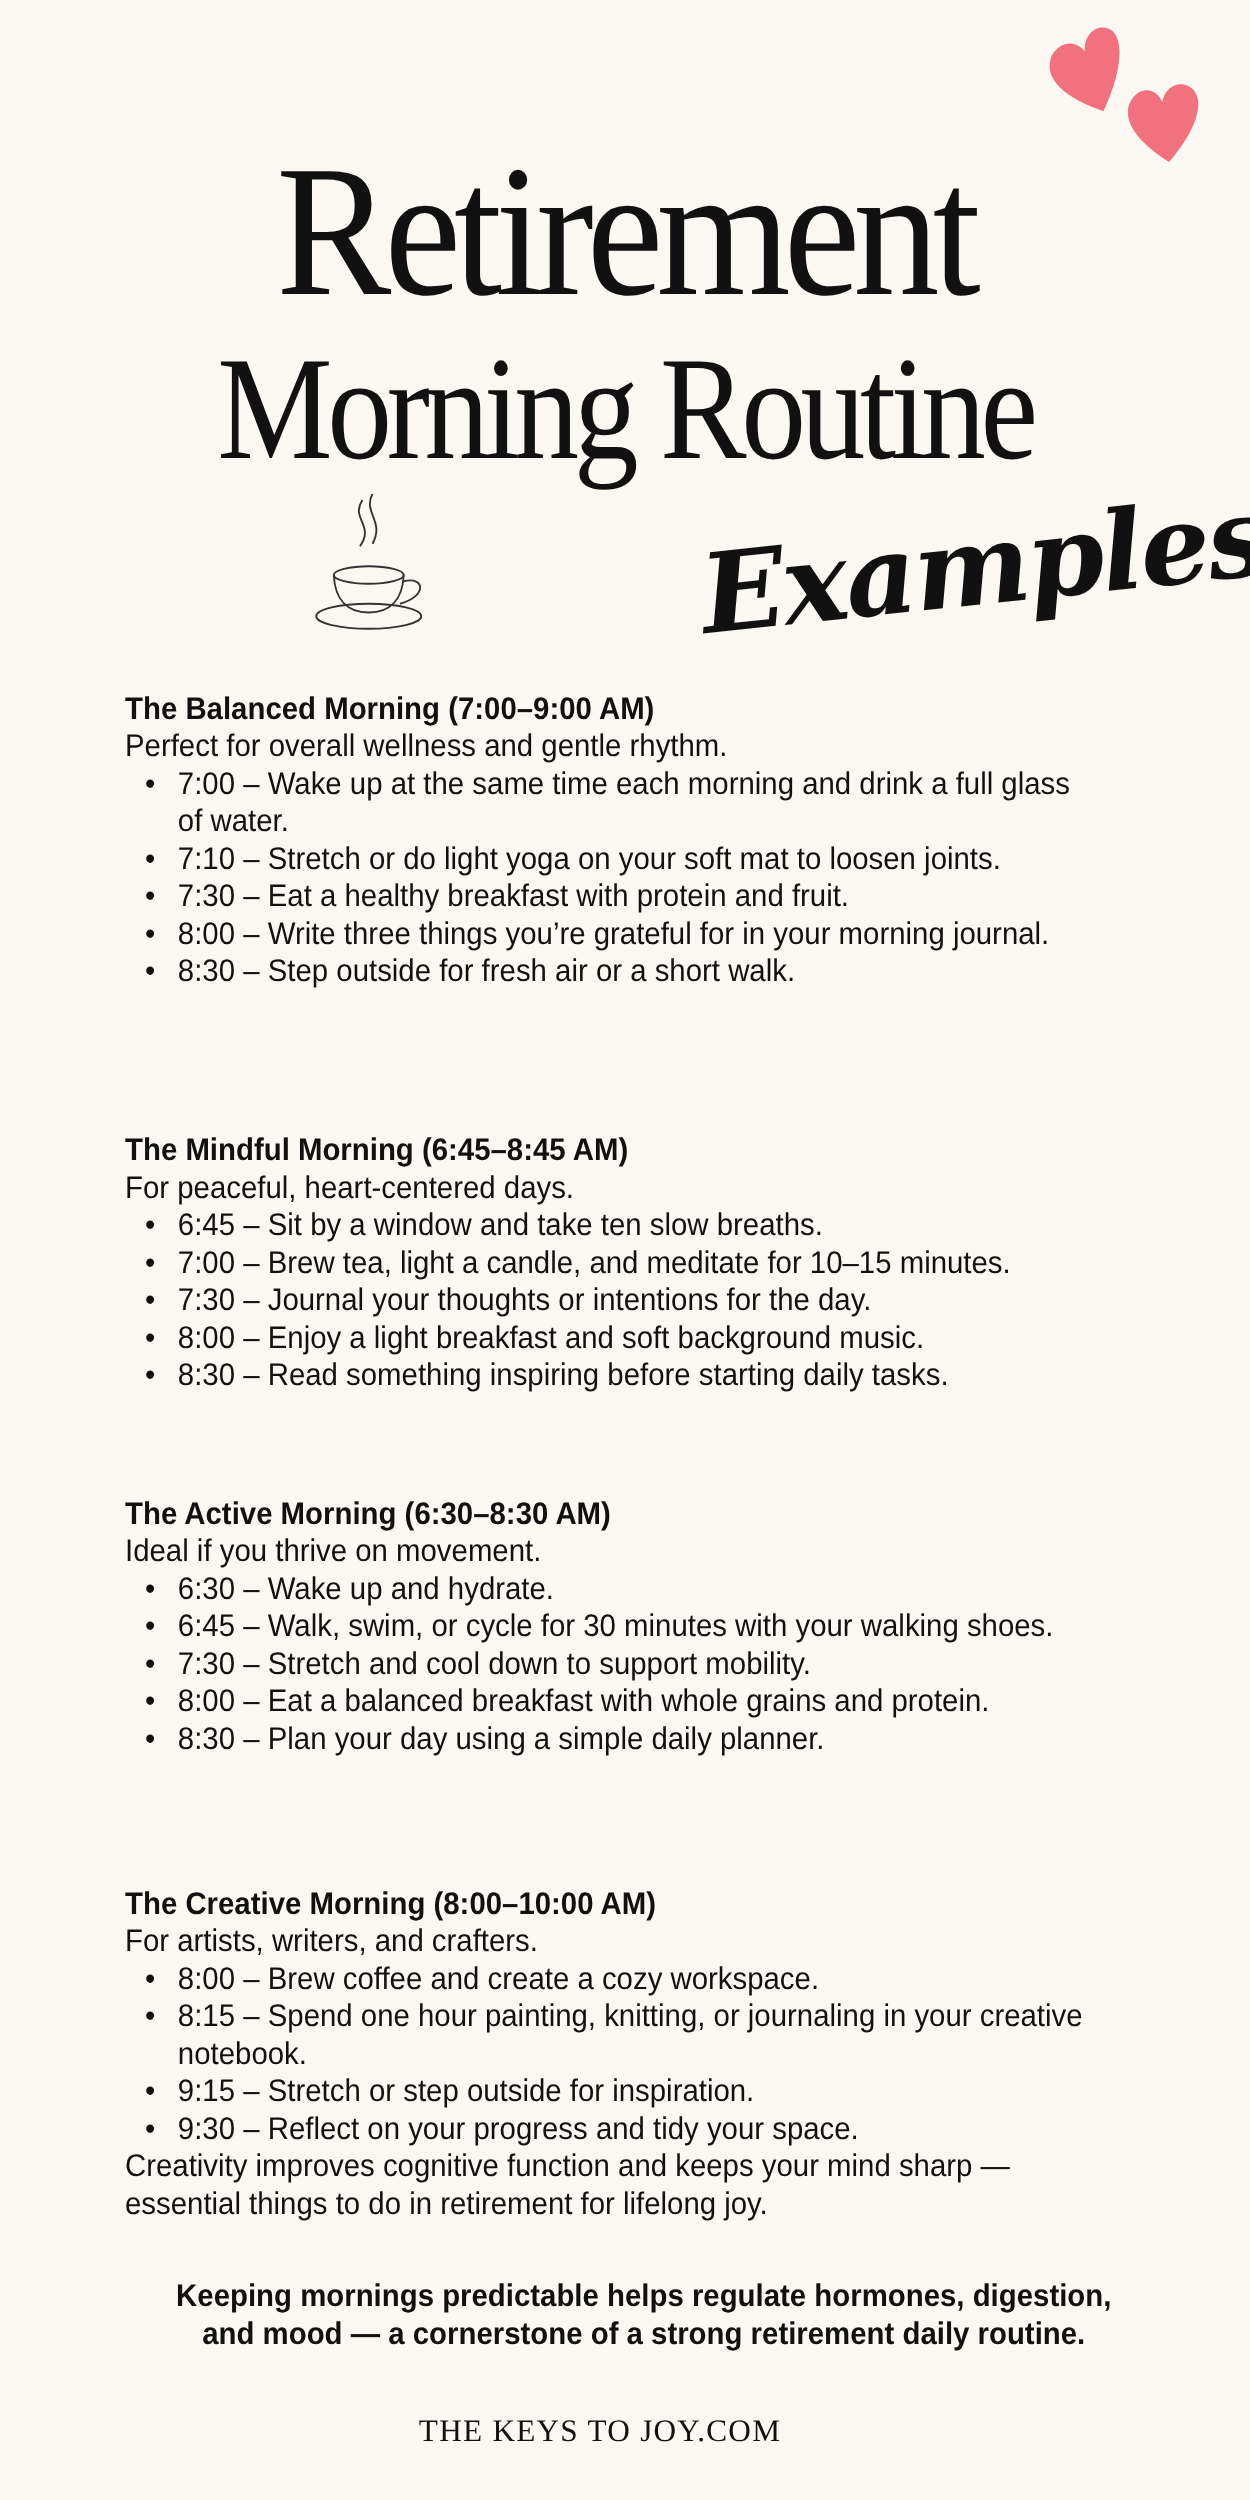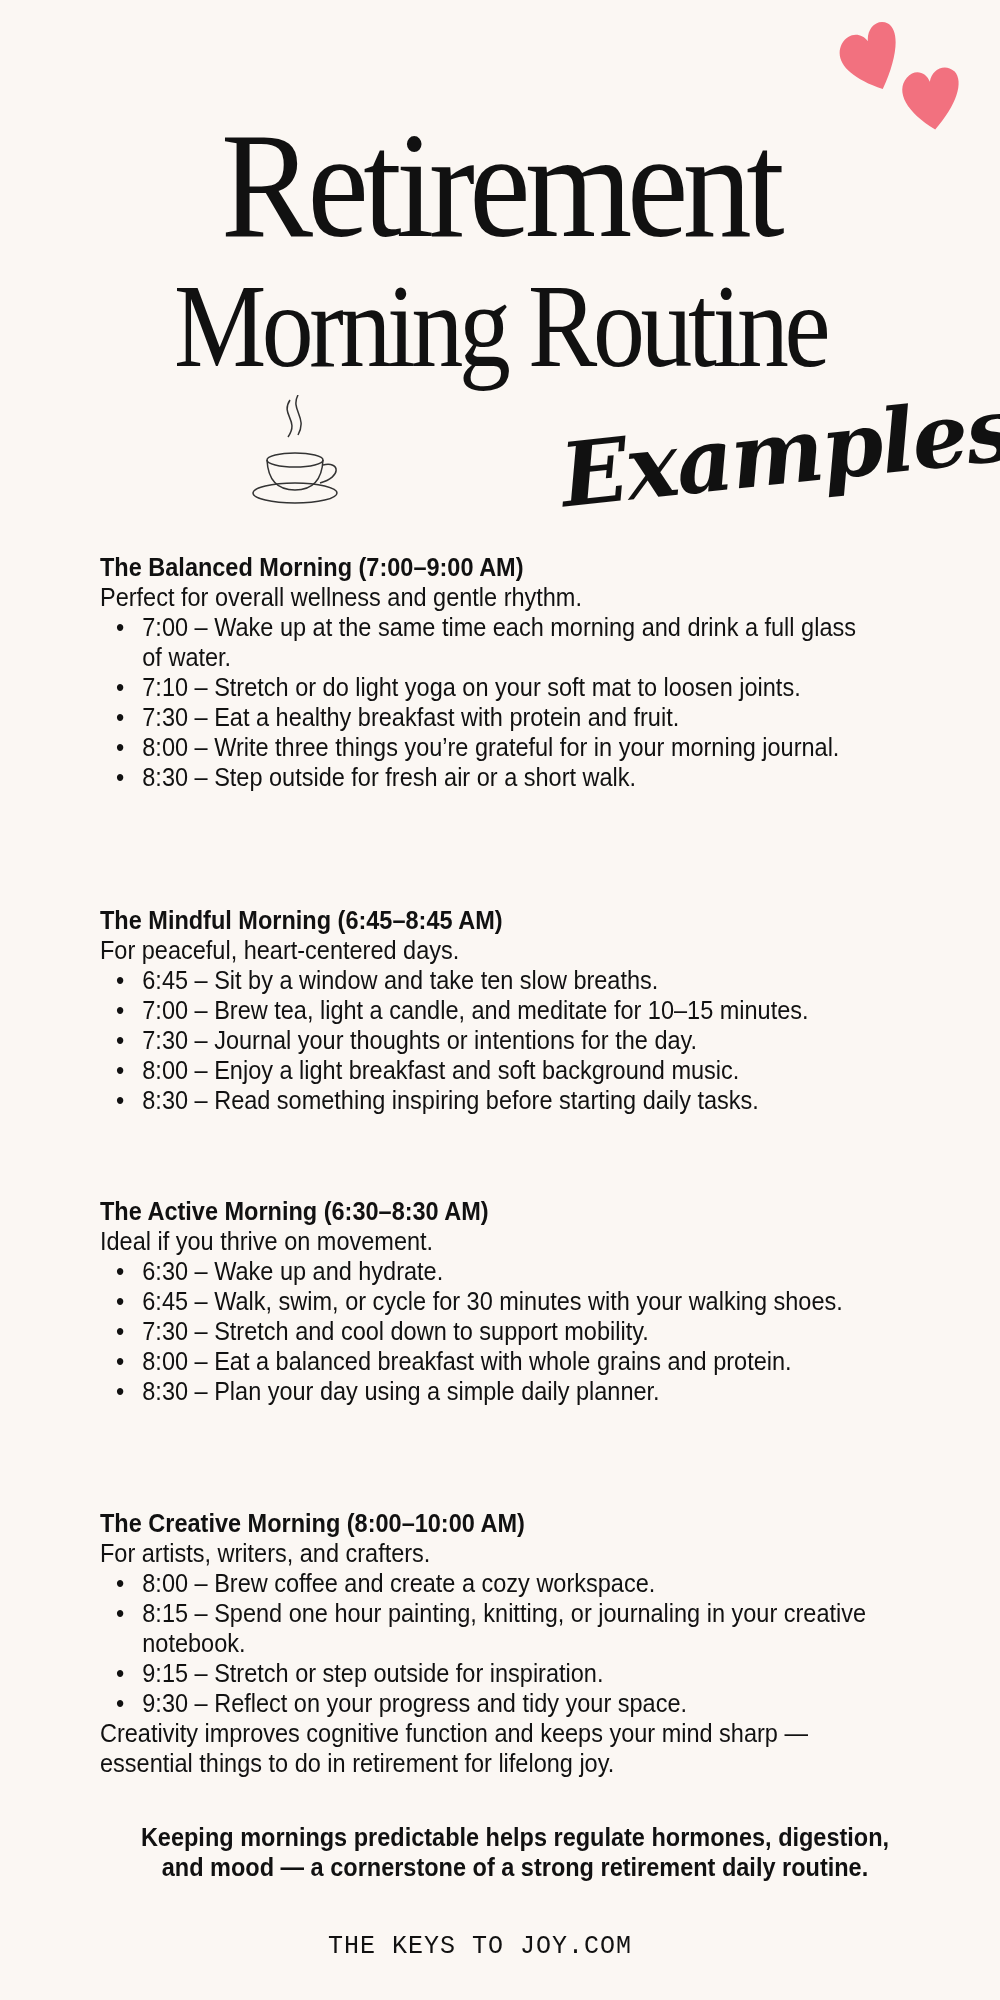--- a/index.html
+++ b/index.html
@@ -9,21 +9,21 @@
   .examples { position:absolute; left:560px; top:400px; font-family:"DejaVu Serif", serif; font-style:italic; font-weight:bold; font-size:88px; transform:rotate(-6deg); letter-spacing:-2px; }
   .cup { position:absolute; left:250px; top:395px; width:115px; height:125px; }
   .hearts { position:absolute; left:835px; top:20px; width:135px; height:115px; }
   .section { position:absolute; left:100px; width:830px; font-size:25px; line-height:30px; transform:scaleX(0.94); transform-origin:left top; }
   .section h3 { margin:0; font-size:25px; font-weight:bold; line-height:30px; }
   .section p { margin:0; }
   .section ul { margin:0; padding:0 0 0 45px; list-style:none; }
   .section li { position:relative; padding-left:0; }
   .section li::before { content:"•"; position:absolute; left:-28px; }
   .note { position:absolute; left:100px; top:1822px; width:830px; text-align:center; font-weight:bold; font-size:25px; line-height:30px; transform:scaleX(0.94); transform-origin:center top; }
-  .brand { position:absolute; left:0; width:960px; top:1932px; text-align:center; font-family:Liberation Mono, monospace; font-size:25px; letter-spacing:1px; }
+  .brand { position:absolute; left:0; width:960px; top:1932px; text-align:center; font-family:Liberation Serif, serif; font-size:25px; letter-spacing:1px; }
 </style>
 </head>
 <body>
 
 <svg class="hearts" viewBox="0 0 135 115">
   <path d="M40 70 C10 50 0 30 12 16 C22 6 34 10 38 20 C40 8 52 0 62 8 C72 18 62 44 40 70Z" fill="#f2717f" transform="rotate(-15 40 40)"></path>
   <path d="M95 110 C70 88 62 66 76 54 C86 46 96 52 98 62 C102 50 116 46 124 56 C132 68 120 90 95 110Z" fill="#f2717f" transform="rotate(-10 95 80)"></path>
 </svg>
 
 <div class="title1">Retirement</div>

